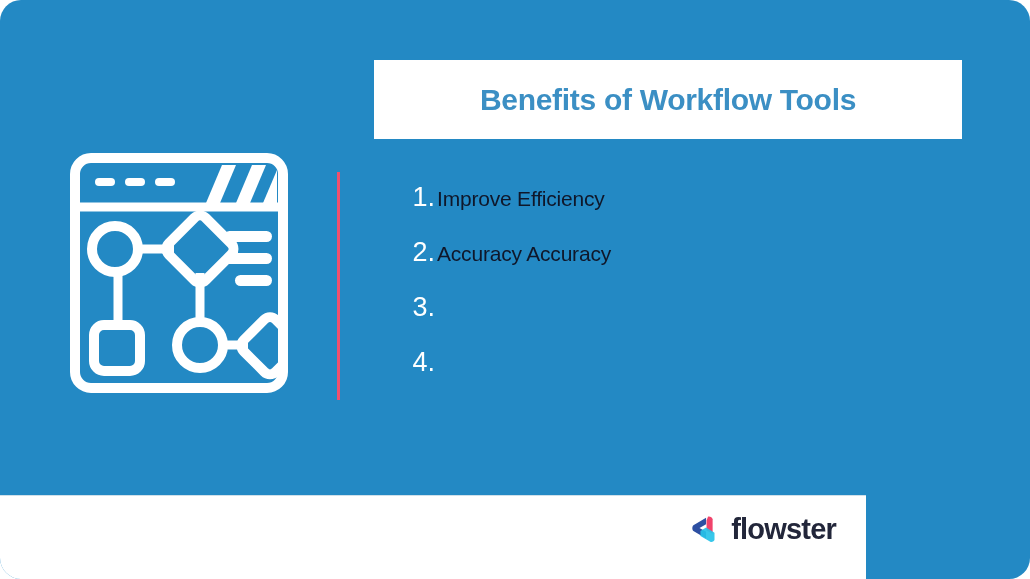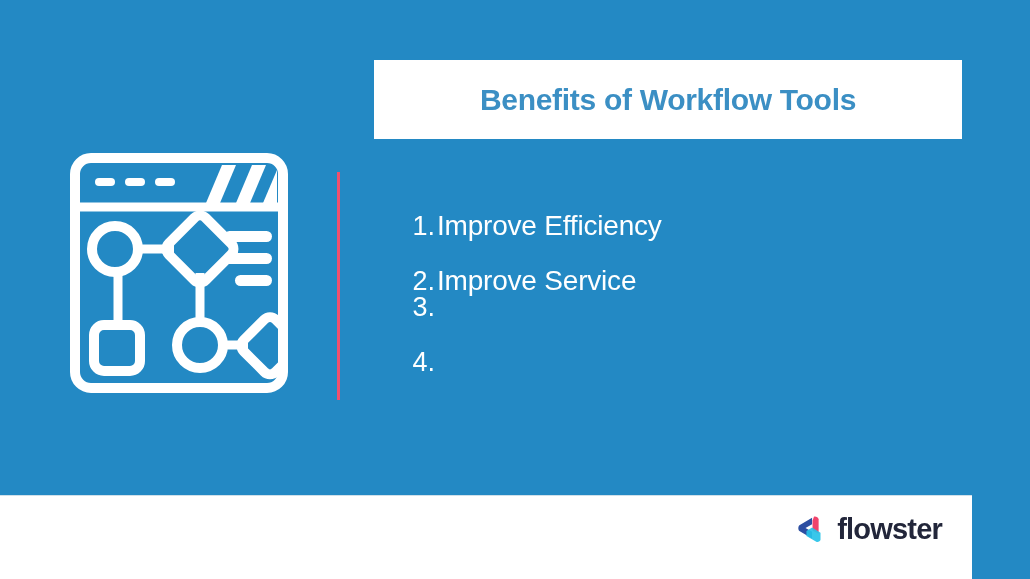--- a/index.html
+++ b/index.html
@@ -11,20 +11,21 @@
     overflow: hidden;
     font-family: "Liberation Sans", sans-serif;
   }
 
   .slide {
     position: relative;
     width: 1030px;
     height: 579px;
     background: #2389c4;
     overflow: hidden;
+    border-radius: 21px;
   }
 
   
   .title-card {
     position: absolute;
     left: 374px;
     top: 60px;
     width: 588px;
     height: 79px;
     background: #ffffff;
@@ -78,34 +79,33 @@
     width: 45px;
     text-align: right;
     flex: 0 0 45px;
     font-size: 27px;
     font-weight: 400;
     color: #ffffff;
     letter-spacing: 0px;
   }
   .benefit-label {
     padding-left: 2px;
-    font-size: 28px;
+    font-size: 21px;
     font-weight: 400;
-    color: #ffffff;
+    color: #0f172a;
     letter-spacing: -0.2px;
     white-space: nowrap;
-    margin-top: 28px;
   }
 
   
   .footer {
     position: absolute;
     left: 0;
     top: 495px;
-    width: 972px;
+    width: 866px;
     height: 84px;
     background: #ffffff;
     border-top: 1px solid #cfe0ea;
   }
   .logo {
     position: absolute;
     right: 30px;
     top: 18px;
     display: flex;
     align-items: center;
@@ -168,21 +168,21 @@
 
   <div class="divider"></div>
 
   <ol class="benefits">
     <li class="benefit-row">
       <span class="benefit-num">1.</span>
       <span class="benefit-label">Improve Efficiency</span>
     </li>
     <li class="benefit-row">
       <span class="benefit-num">2.</span>
-      <span class="benefit-label">Improve Service</span>
+      <span class="benefit-label">Accuracy Accuracy</span>
     </li>
     <li class="benefit-row">
       <span class="benefit-num">3.</span>
     </li>
     <li class="benefit-row">
       <span class="benefit-num">4.</span>
     </li>
   </ol>
 
   <div class="footer">

